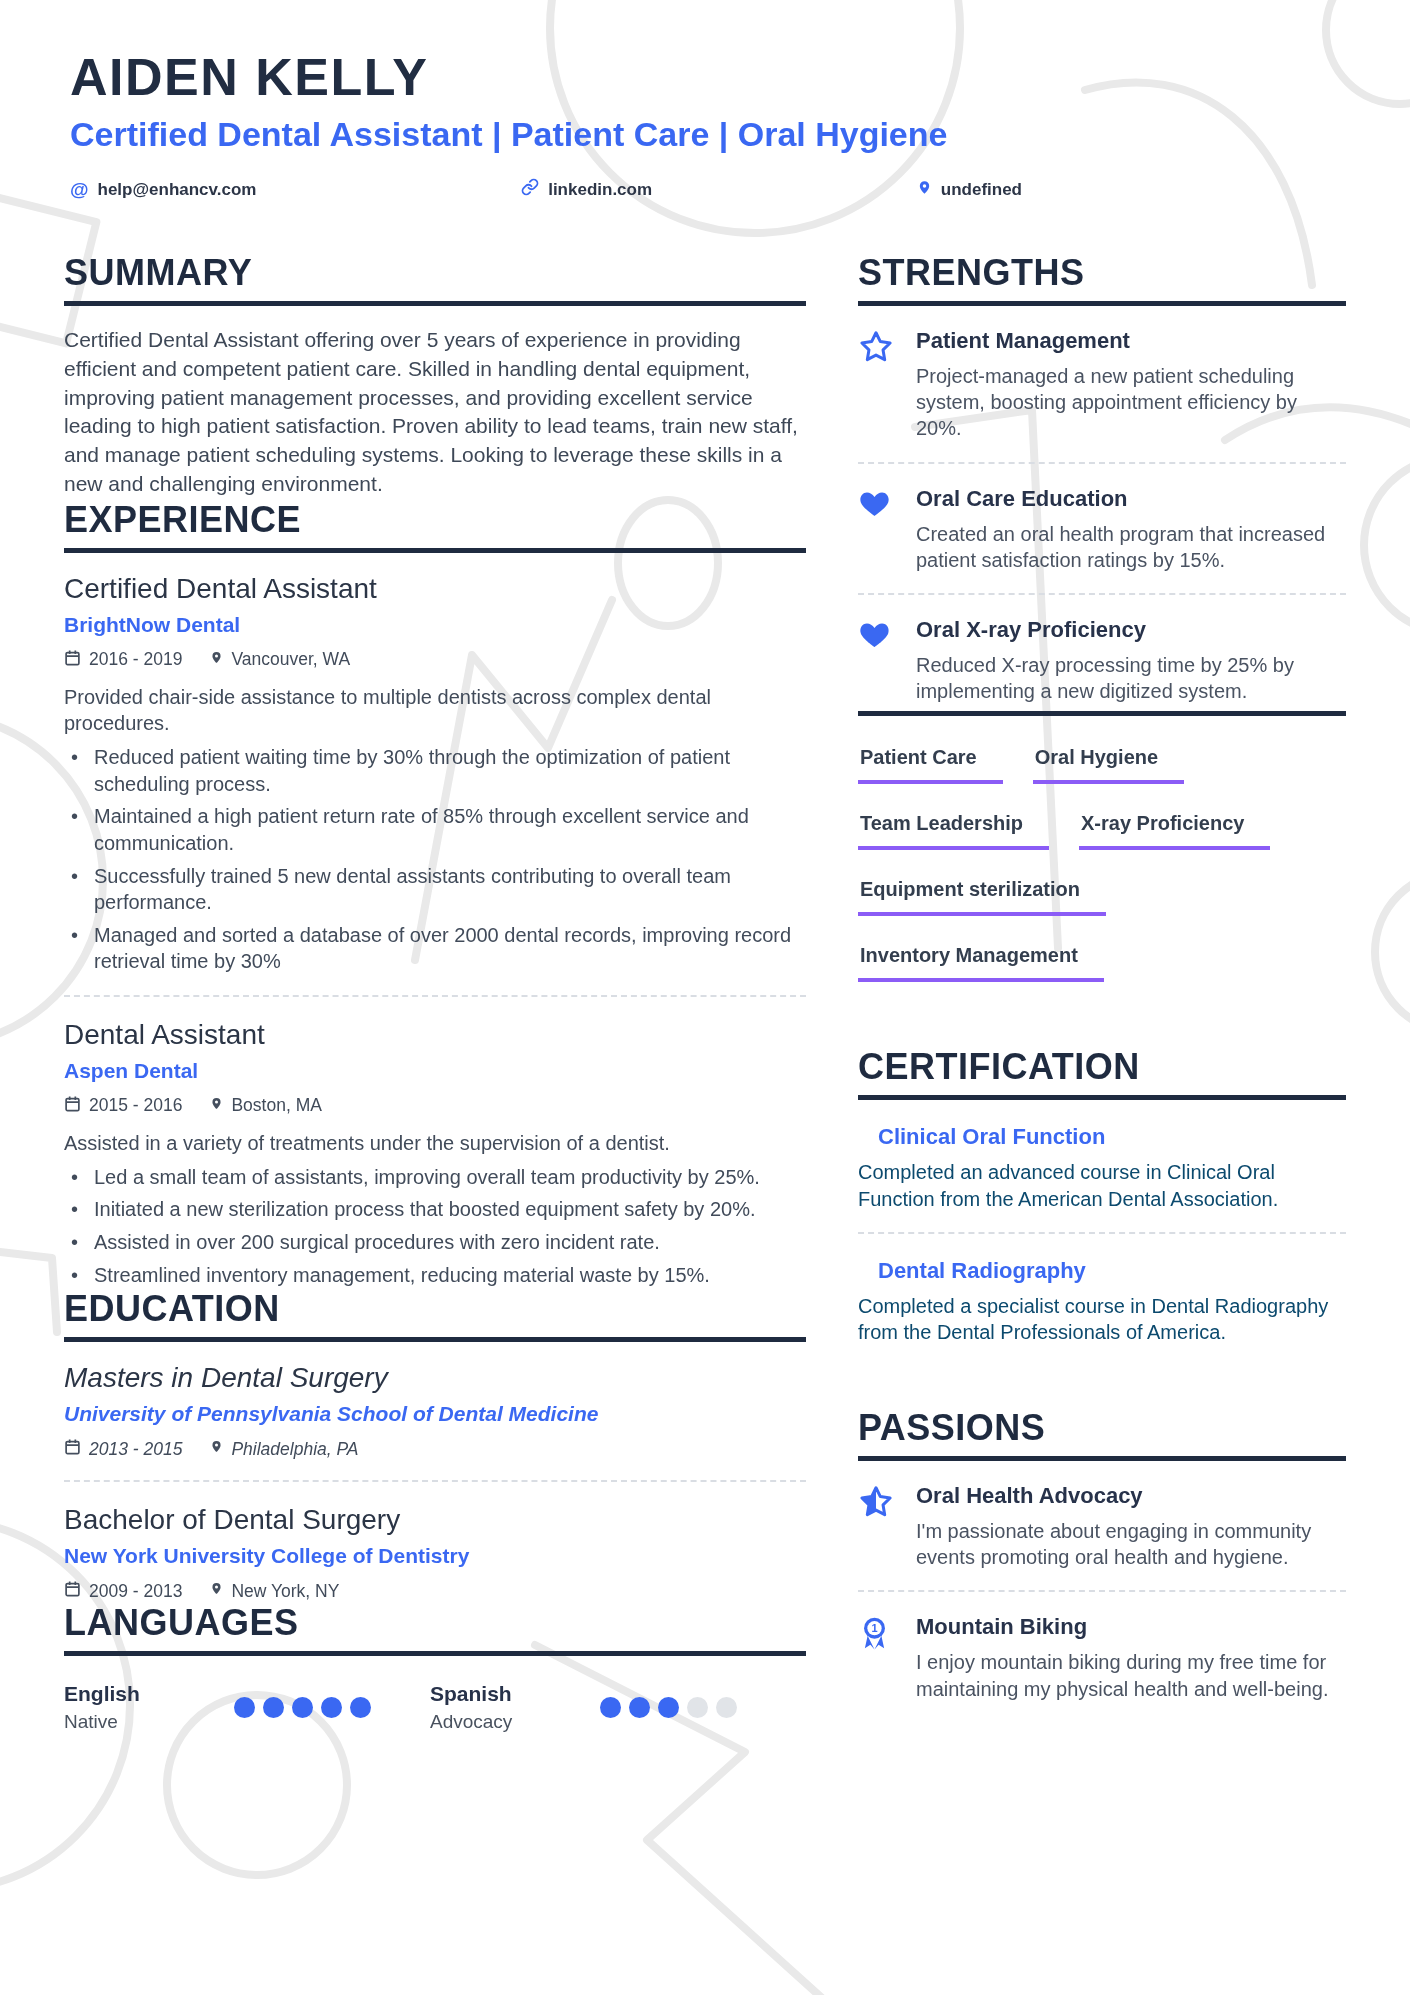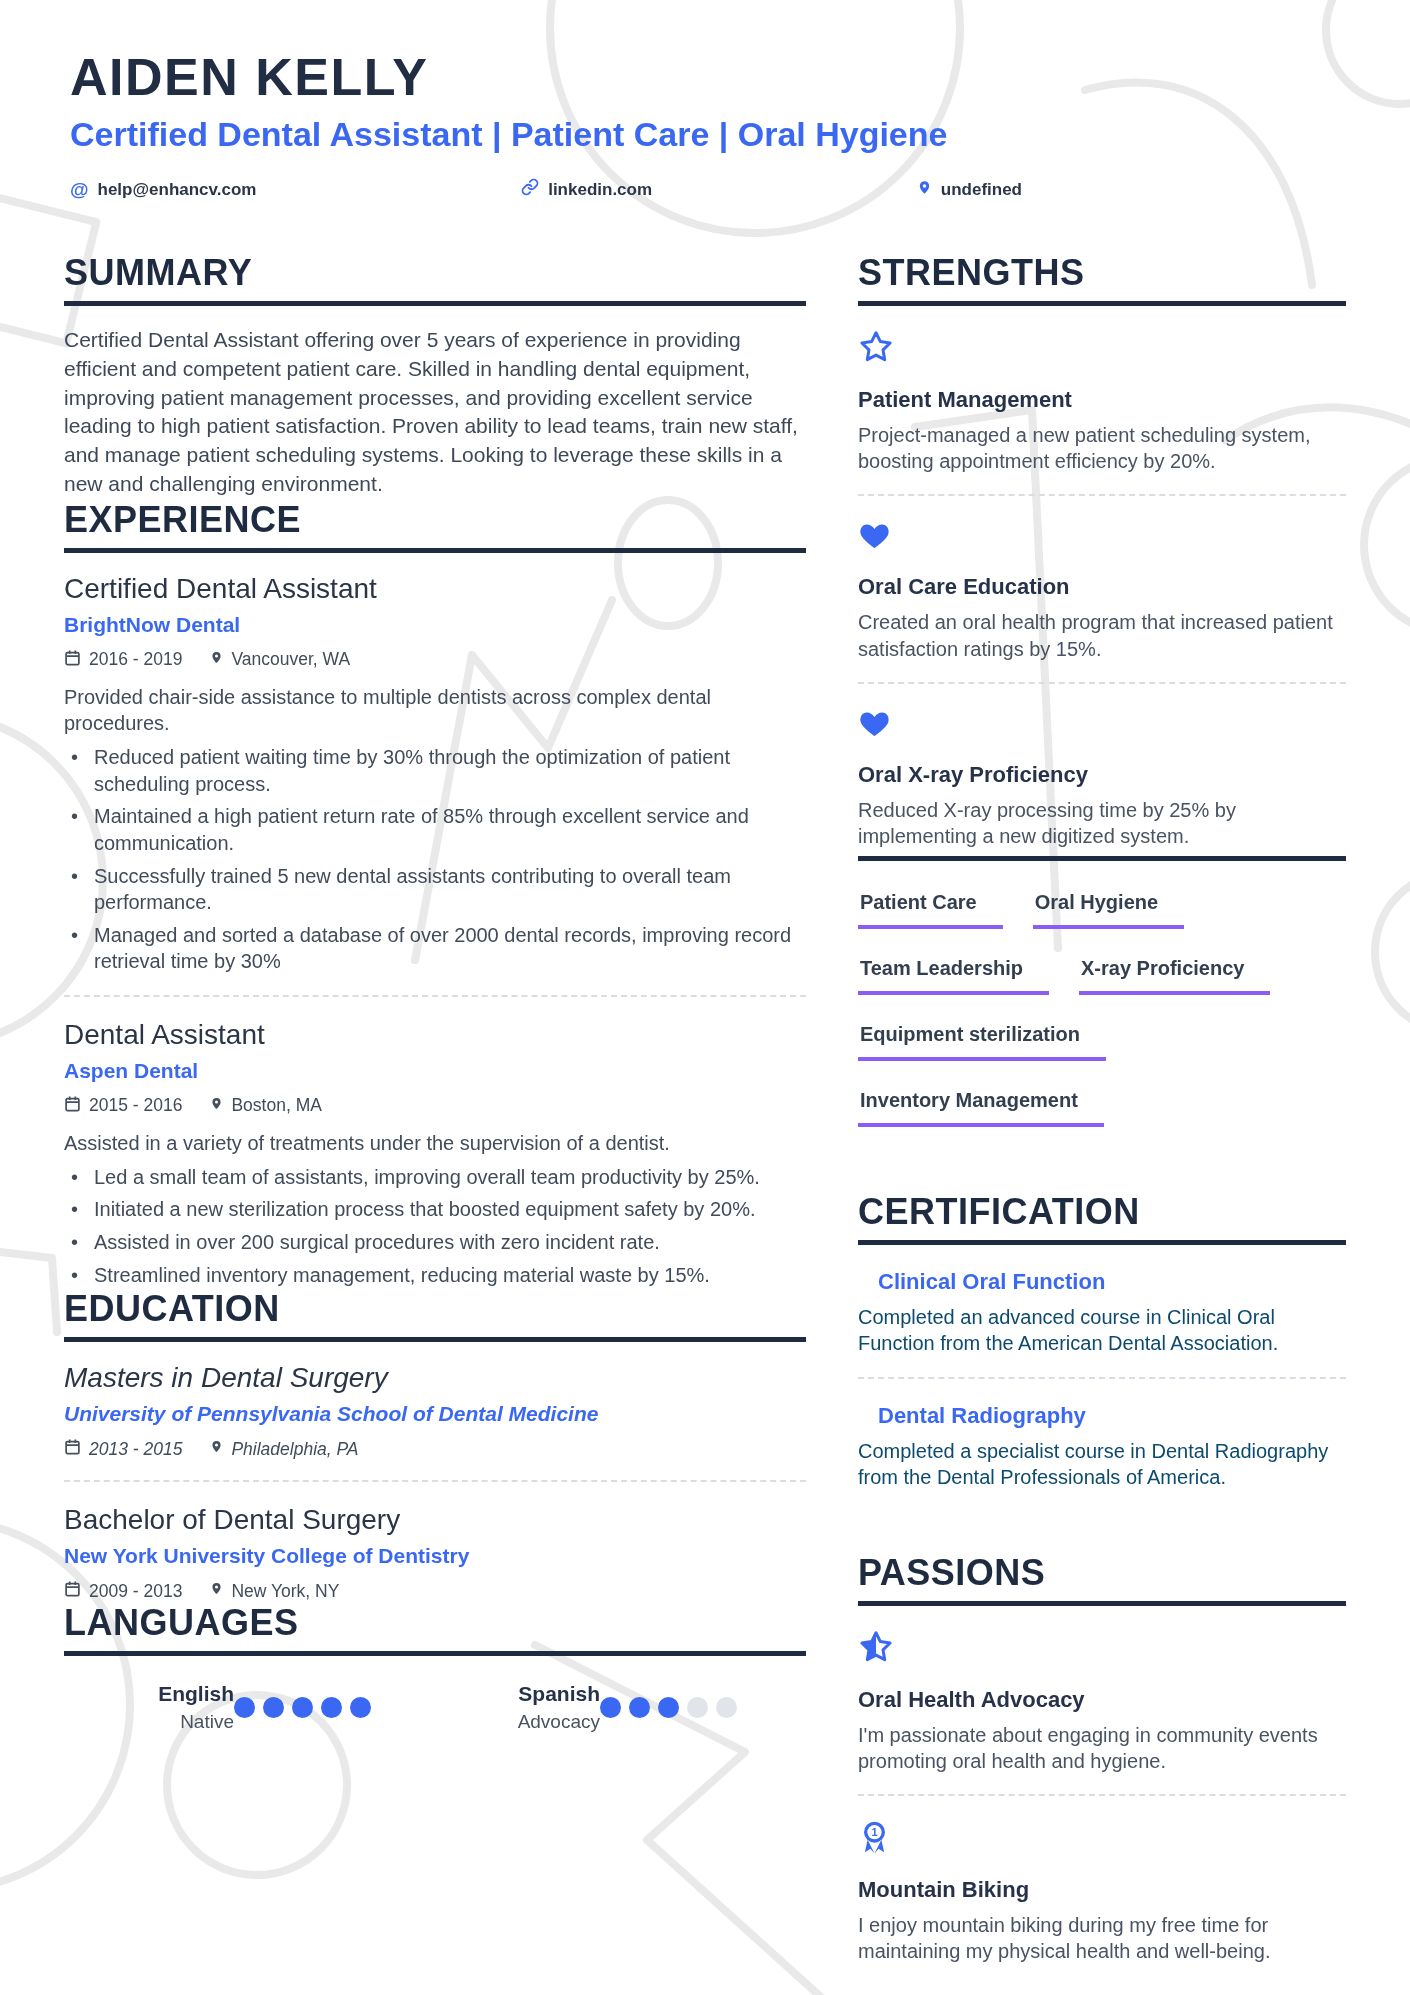--- a/index.html
+++ b/index.html
@@ -35,30 +35,30 @@
   .meta-item { display:flex; align-items:center; gap:8px; }
   .entry-desc { margin-top:13px; font-size:20px; color:#414b5a; line-height:1.34; }
   ul.bullets { margin:7px 0 0 0; padding:0; list-style:none; }
   ul.bullets li { position:relative; padding-left:30px; margin-top:6px; font-size:20px; color:#414b5a; line-height:1.33; }
   ul.bullets li::before { content:"•"; position:absolute; left:7px; top:0; color:#414b5a; }
   .sep { border-top:2px dashed #d9dde3; margin:20px 0 22px 0; }
   .mt-section { margin-top:56px; }
 
   
   .lang-row { display:flex; margin-top:26px; }
-  .lang-item { width:366px; display:flex; align-items:center;text-align:right; }
+  .lang-item { width:366px; display:flex; align-items:center; }
   .lang-text { width:170px; }
   .lang-name { font-size:21px; font-weight:700; color:#27324a; }
   .lang-level { font-size:19px; color:#49525f; margin-top:5px; }
   .dots { display:flex; gap:8px; }
   .dot { width:21px; height:21px; border-radius:50%; background:#e1e4e8; }
   .dot.filled { background:#3a68f2; }
 
   
-  .s-item { display:flex; gap:18px; margin-top:22px;flex-direction:column; }
+  .s-item { display:flex; gap:18px; margin-top:22px; }
   .s-icon { width:40px; flex:none; padding-top:1px; }
   .s-title { font-size:22px; font-weight:700; color:#27324a; }
   .s-desc { margin-top:9px; font-size:20px; color:#4a5362; line-height:1.31; }
   .sep-r { border-top:2px dashed #d9dde3; margin:20px 0 0 0; }
 
   .skills { display:flex; flex-wrap:wrap; column-gap:30px; row-gap:28px; margin-top:30px; }
   .skill { font-size:20px; font-weight:700; color:#333e4e; border-bottom:4px solid #8b5cf6; padding:0 26px 11px 2px; }
 
   .cert-block { margin-top:24px; }
   .cert-title { font-size:22px; font-weight:700; color:#3a68f2;margin-left:20px; }

